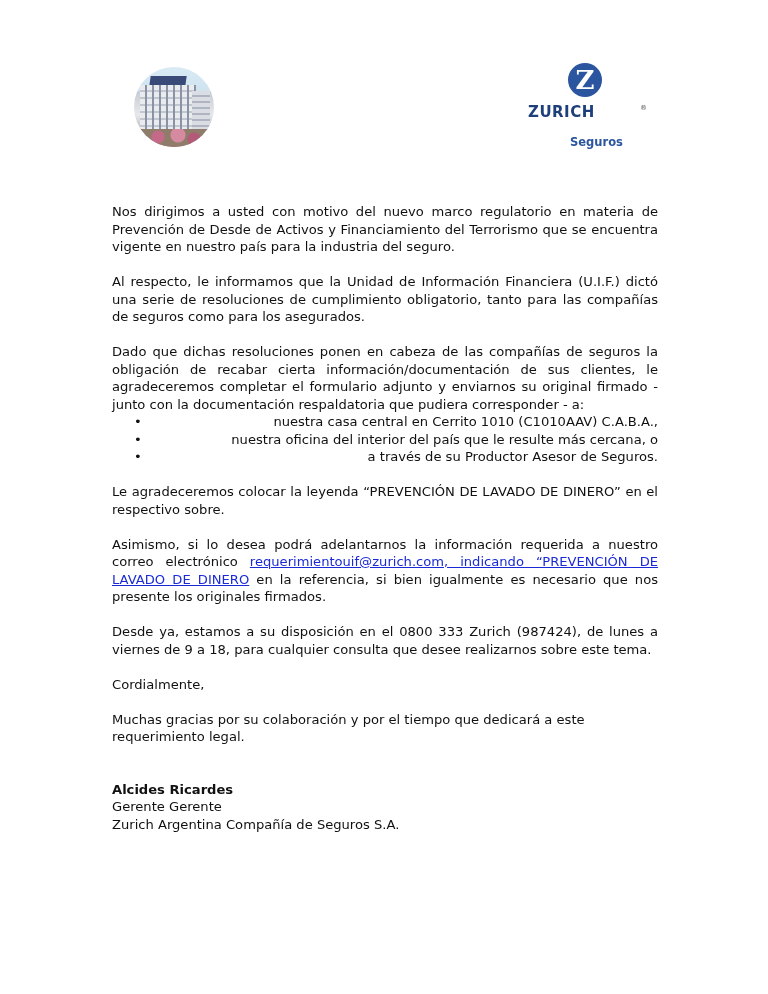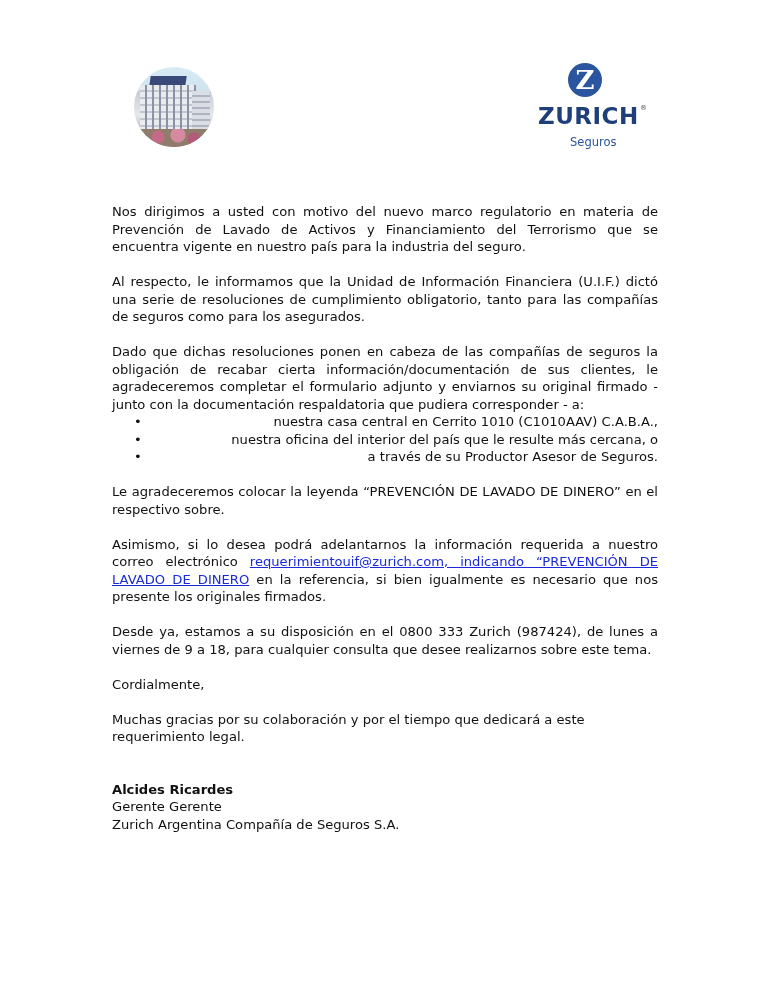--- a/index.html
+++ b/index.html
@@ -69,38 +69,38 @@
     background: #2b559e;
     color: #ffffff;
     font-family: "DejaVu Serif", serif;
     font-weight: bold;
     font-size: 26px;
     line-height: 34px;
     text-align: center;
   }
   .logo-word {
     position: absolute;
-    left: 10px; top: 45px;
+    left: 0; top: 45px;
     font-family: "DejaVu Sans", sans-serif;
     font-weight: bold;
-    font-size: 23px;
+    font-size: 15px;
     letter-spacing: 0.5px;
     color: #1f3f7a;
   }
   .logo-reg {
     position: absolute;
     left: 112px; top: 46px;
     font-size: 7px;
     color: #555;
   }
   .logo-sub {
     position: absolute;
     left: 42px; top: 77px;
     font-family: "DejaVu Sans", sans-serif;
-    font-weight: normal;
+    font-weight: bold;
     font-size: 11.5px;
     color: #2b559e;
   }
 
   
   .letter {
     position: absolute;
     left: 112px;
     top: 203px;
     width: 546px;
@@ -150,21 +150,21 @@
   </div>
 
   <div class="logo">
     <div class="logo-circle">Z</div>
     <div class="logo-word">ZURICH</div>
     <div class="logo-reg">®</div>
     <div class="logo-sub">Seguros</div>
   </div>
 
   <div class="letter">
-    <p>Nos dirigimos a usted con motivo del nuevo marco regulatorio en materia de Prevención de Lavado de Activos y Financiamiento del Terrorismo que se encuentra vigente en nuestro país para la industria del seguro.</p>
+    <p>Nos dirigimos a usted con motivo del nuevo marco regulatorio en materia de Prevención de Desde de Activos y Financiamiento del Terrorismo que se encuentra vigente en nuestro país para la industria del seguro.</p>
     <p>Al respecto, le informamos que la Unidad de Información Financiera (U.I.F.) dictó una serie de resoluciones de cumplimiento obligatorio, tanto para las compañías de seguros como para los asegurados.</p>
     <p class="tight">Dado que dichas resoluciones ponen en cabeza de las compañías de seguros la obligación de recabar cierta información/documentación de sus clientes, le agradeceremos completar el formulario adjunto y enviarnos su original firmado - junto con la documentación respaldatoria que pudiera corresponder - a:</p>
     <ul>
       <li>nuestra casa central en Cerrito 1010 (C1010AAV) C.A.B.A.,</li>
       <li>nuestra oficina del interior del país que le resulte más cercana, o</li>
       <li>a través de su Productor Asesor de Seguros.</li>
     </ul>
     <p>Le agradeceremos colocar la leyenda “PREVENCIÓN DE LAVADO DE DINERO” en el respectivo sobre.</p>
     <p><span>Asimismo, si lo desea podrá adelantarnos la información requerida a nuestro correo electrónico </span><a class="link">requerimientouif@zurich.com, indicando “PREVENCIÓN DE LAVADO DE DINERO</a><span> en la referencia, si bien igualmente es necesario que nos presente los originales firmados.</span></p>
     <p>Desde ya, estamos a su disposición en el 0800 333 Zurich (987424), de lunes a viernes de 9 a 18, para cualquier consulta que desee realizarnos sobre este tema.</p>

